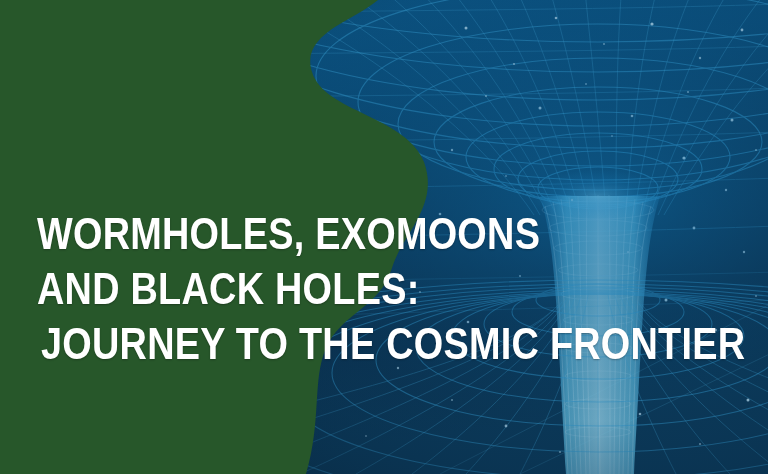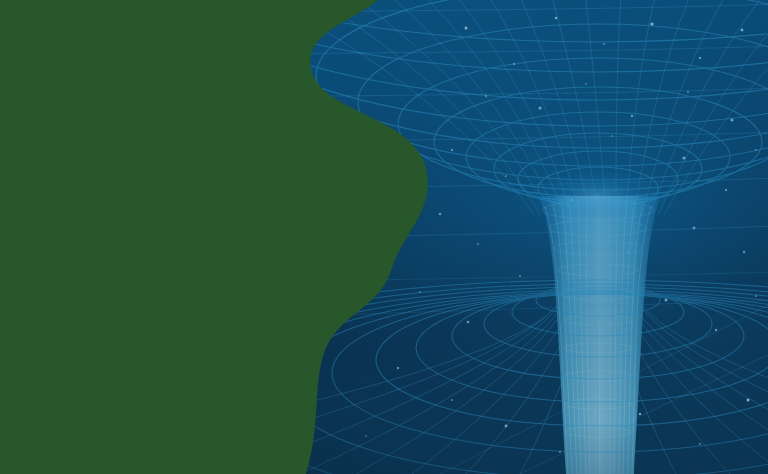--- a/index.html
+++ b/index.html
@@ -271,14 +271,19 @@
   <svg id="green-panel" viewBox="0 0 768 474" preserveAspectRatio="none">
     <path d="M0,0 L378,0
              C 352,22 300,34 312,72
              C 324,112 406,116 424,162
              C 440,206 402,234 392,268
              C 380,308 342,312 326,348
              C 312,380 322,420 306,474
              L0,474 Z" fill="#27572a"></path>
   </svg>
 
+  <div id="headline">
+    <div class="hl-line">Wormholes, Exomoons</div>
+    <div class="hl-line">and Black Holes:</div>
+    <div class="hl-line indent">Journey to the Cosmic Frontier</div>
+  </div>
 
 </div>
 
 </body></html>

